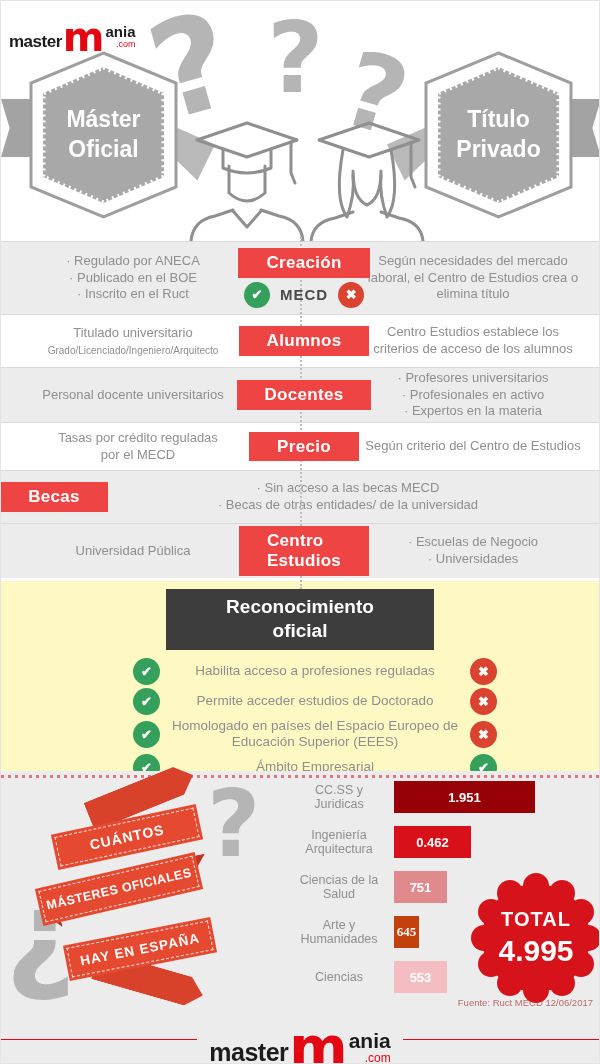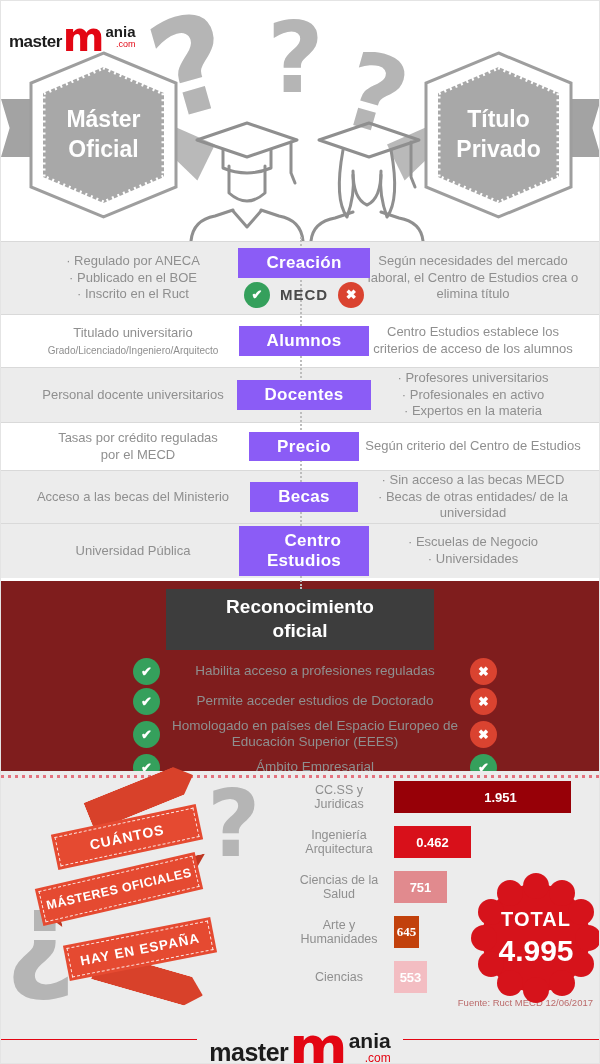--- a/index.html
+++ b/index.html
@@ -40,31 +40,31 @@
 
   
   .crow{display:flex;align-items:center;box-sizing:border-box;border-top:1px solid #d9d9d9;}
   .r-gray{background:#ececec;} .r-white{background:#fff;}
   .h1{height:73px;} .h2{height:53px;} .h3{height:55px;} .h4{height:48px;} .h5{height:53px;}
   .h6{height:58px;border-bottom:3px solid #fff;}
   .cl{width:250px;text-align:center;color:#8f8f8f;font-size:13px;line-height:1.3;padding-left:14px;box-sizing:border-box;}
   .cm{width:106px;display:flex;flex-direction:column;align-items:center;justify-content:center;gap:4px;position:relative;z-index:2;}
   .cr{flex:1;text-align:center;color:#8f8f8f;font-size:13px;line-height:1.3;padding:0 16px 0 6px;}
   .sub{font-size:10px;margin-top:2px;}
-  .badge-dark{background:#8b5cf6;color:#fff;font-weight:bold;font-size:17px;padding:5px 28px;
-     white-space:nowrap;text-align:right;line-height:1.15;letter-spacing:.3px;position:relative;z-index:2;}
+  .badge-dark{background:#ef4444;color:#fff;font-weight:bold;font-size:17px;padding:5px 28px;
+     white-space:nowrap;text-align:left;line-height:1.15;letter-spacing:.3px;position:relative;z-index:2;}
   .mecd-row{display:flex;align-items:center;gap:10px;}
   .mecd{color:#4a4a4a;font-weight:bold;font-size:15px;letter-spacing:1px;}
   .circ{width:26px;height:26px;border-radius:50%;display:flex;align-items:center;justify-content:center;
      color:#fff;font-size:13px;font-weight:bold;flex:0 0 auto;}
   .circ.g{background:#35a05c;} .circ.r{background:#da4330;}
   .vline{position:absolute;left:299px;top:236px;height:352px;border-left:2px dotted #bdbdbd;z-index:1;}
 
   
-  .recon{background:#7f1d1d;height:190px;box-sizing:border-box;padding-top:8px;overflow:hidden;}
+  .recon{background:#fef9c3;height:190px;box-sizing:border-box;padding-top:8px;overflow:hidden;}
   .recon-badge{width:268px;margin:0 auto;background:#3d3d3d;color:#fff;text-align:center;font-weight:bold;
      font-size:19px;line-height:1.25;padding:6px 0 7px;position:relative;z-index:2;}
   .recon-items{margin-top:8px;display:flex;flex-direction:column;gap:3px;}
   .ritem{display:flex;align-items:center;padding:0 102px 0 132px;}
   .ritem .rtxt{flex:1;text-align:center;color:#8f8f8f;font-size:13.5px;line-height:1.25;padding:0 10px;}
   .ritem .circ{width:27px;height:27px;}
 
   
   .bottom{background:#ececec;height:242px;position:relative;}
   .bottom::before{content:"";position:absolute;top:4px;left:0;right:0;height:3px;
@@ -211,21 +211,20 @@
 
   <div class="crow r-white h4">
     <div class="cl" style="padding-left:54px;padding-right:30px;">Tasas por crédito reguladas por el MECD</div>
     <div class="cm">
       <div class="badge-dark">Precio</div>
     </div>
     <div class="cr">Según criterio del Centro de Estudios</div>
   </div>
 
   <div class="crow r-gray h5">
-    <div class="cl">Acceso a las becas del Ministerio</div>
     <div class="cm">
       <div class="badge-dark">Becas</div>
     </div>
     <div class="cr">
       <div>· Sin acceso a las becas MECD</div>
       <div>· Becas de otras entidades/ de la universidad</div>
     </div>
   </div>
 
   <div class="crow r-gray h6">
@@ -282,21 +281,21 @@
     <div class="ribbon rb2">MÁSTERES OFICIALES</div>
     <div class="ribbon rb3">HAY EN ESPAÑA</div>
     <div class="rtail bot"></div>
 
     <div class="chart">
       <div class="chrow">
         <div class="chlabel">
           <div>CC.SS y</div>
           <div>Juridicas</div>
         </div>
-        <div class="bar" style="width: 141px; background: rgb(151, 0, 7); padding-left: 36px;">1.951</div>
+        <div class="bar" style="width: 141px; background: rgb(151, 0, 7);">1.951</div>
       </div>
       <div class="chrow">
         <div class="chlabel">
           <div>Ingeniería</div>
           <div>Arquitectura</div>
         </div>
         <div class="bar" style="width: 77px; background: rgb(216, 16, 26);">0.462</div>
       </div>
       <div class="chrow">
         <div class="chlabel">
@@ -309,21 +308,21 @@
         <div class="chlabel">
           <div>Arte y</div>
           <div>Humanidades</div>
         </div>
         <div class="bar" style="width: 25px; background: #c2410c; font-family: Liberation Serif, serif;">645</div>
       </div>
       <div class="chrow">
         <div class="chlabel">
           <div>Ciencias</div>
         </div>
-        <div class="bar" style="width: 33px; background: rgb(243, 189, 194);">553</div>
+        <div class="bar" style="width: 53px; background: rgb(243, 189, 194);">553</div>
       </div>
     </div>
 
     <div class="total">
       <svg viewBox="0 0 130 134" fill="#d6131b">
         <circle cx="65" cy="67" r="54"></circle>
         <circle cx="117" cy="67" r="13"></circle>
           <circle cx="110" cy="93" r="13"></circle>
           <circle cx="91" cy="112" r="13"></circle>
         <circle cx="65" cy="119" r="13"></circle>

